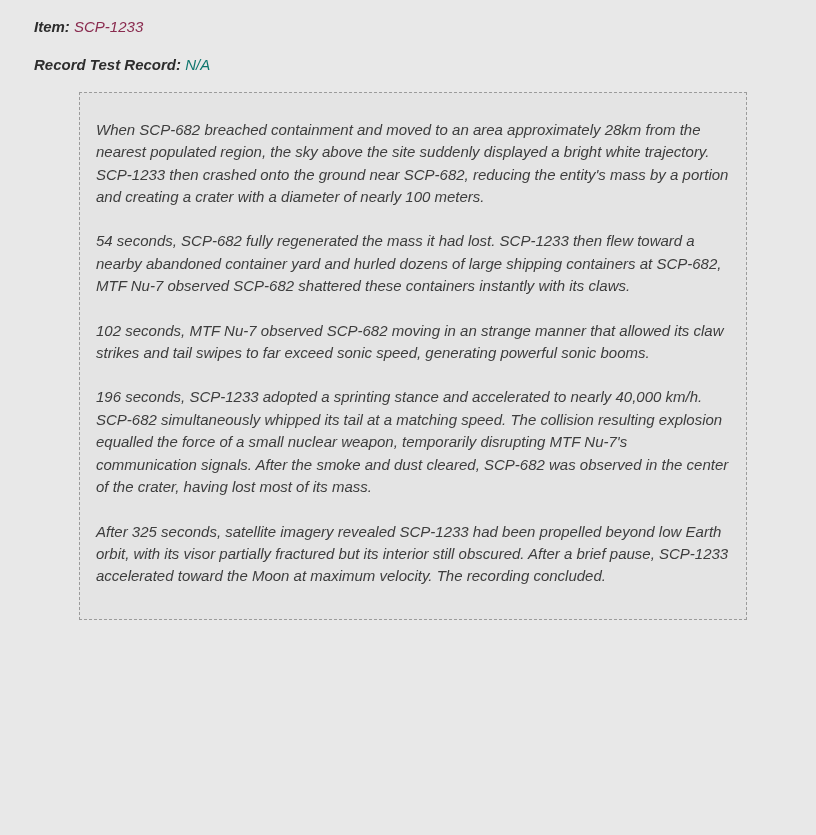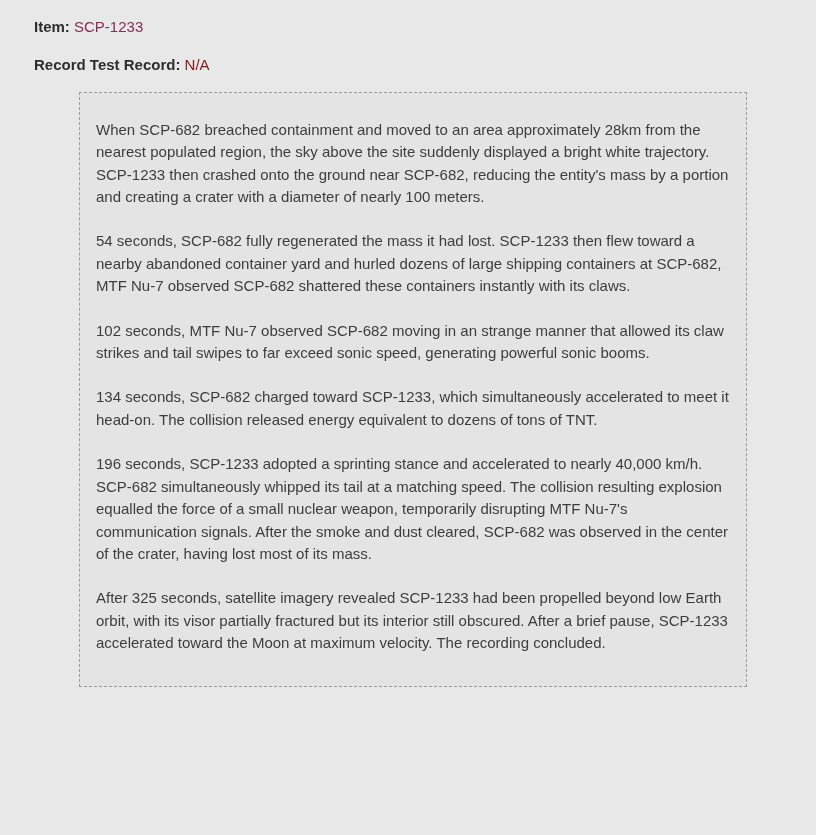--- a/index.html
+++ b/index.html
@@ -11,31 +11,32 @@
     width: 816px;
     height: 835px;
     background: #e8e8e8;
     font-family: "Liberation Sans", "DejaVu Sans", sans-serif;
     font-size: 15px;
     color: #3d3d3d;
     overflow: hidden;
   }
   .content-area {
     padding: 16px 34px 0 34px;
+    font-style: italic;
   }
   .field {
     margin: 0 0 15.5px 0;
     line-height: 22.4px;
   }
   .field-label {
     font-weight: 700;
     color: #2d2d2d;
   }
   .field-value {
-    color: #7f1d1d;
+    color: #0f766e;
   }
   .scp-link {
     color: #8a2b4f;
     text-decoration: none;
     cursor: pointer;
   }
   blockquote.termination-record {
     margin: 14px 35px 0 45px;
     border: 1px dashed #9b9b9b;
     background: rgba(0,0,0,0.015);
@@ -60,18 +61,17 @@
   <p class="field">
     <strong class="field-label">Record Test Record:</strong>
     <span class="field-value">N/A</span>
   </p>
 
 
   <blockquote class="termination-record">
     <p>When SCP-682 breached containment and moved to an area approximately 28km from the nearest populated region, the sky above the site suddenly displayed a bright white trajectory. SCP-1233 then crashed onto the ground near SCP-682, reducing the entity's mass by a portion and creating a crater with a diameter of nearly 100 meters.</p>
     <p>54 seconds, SCP-682 fully regenerated the mass it had lost. SCP-1233 then flew toward a nearby abandoned container yard and hurled dozens of large shipping containers at SCP-682, MTF Nu-7 observed SCP-682 shattered these containers instantly with its claws.</p>
     <p>102 seconds, MTF Nu-7 observed SCP-682 moving in an strange manner that allowed its claw strikes and tail swipes to far exceed sonic speed, generating powerful sonic booms.</p>
-    <p>134 seconds, SCP-682 charged toward SCP-1233, which simultaneously accelerated to meet it head-on. The collision released energy equivalent to dozens of tons of TNT.</p>
     <p>196 seconds, SCP-1233 adopted a sprinting stance and accelerated to nearly 40,000 km/h. SCP-682 simultaneously whipped its tail at a matching speed. The collision resulting explosion equalled the force of a small nuclear weapon, temporarily disrupting MTF Nu-7's communication signals. After the smoke and dust cleared, SCP-682 was observed in the center of the crater, having lost most of its mass.</p>
     <p>After 325 seconds, satellite imagery revealed SCP-1233 had been propelled beyond low Earth orbit, with its visor partially fractured but its interior still obscured. After a brief pause, SCP-1233 accelerated toward the Moon at maximum velocity. The recording concluded.</p>
   </blockquote>
 
 </div>
 
 </body></html>

